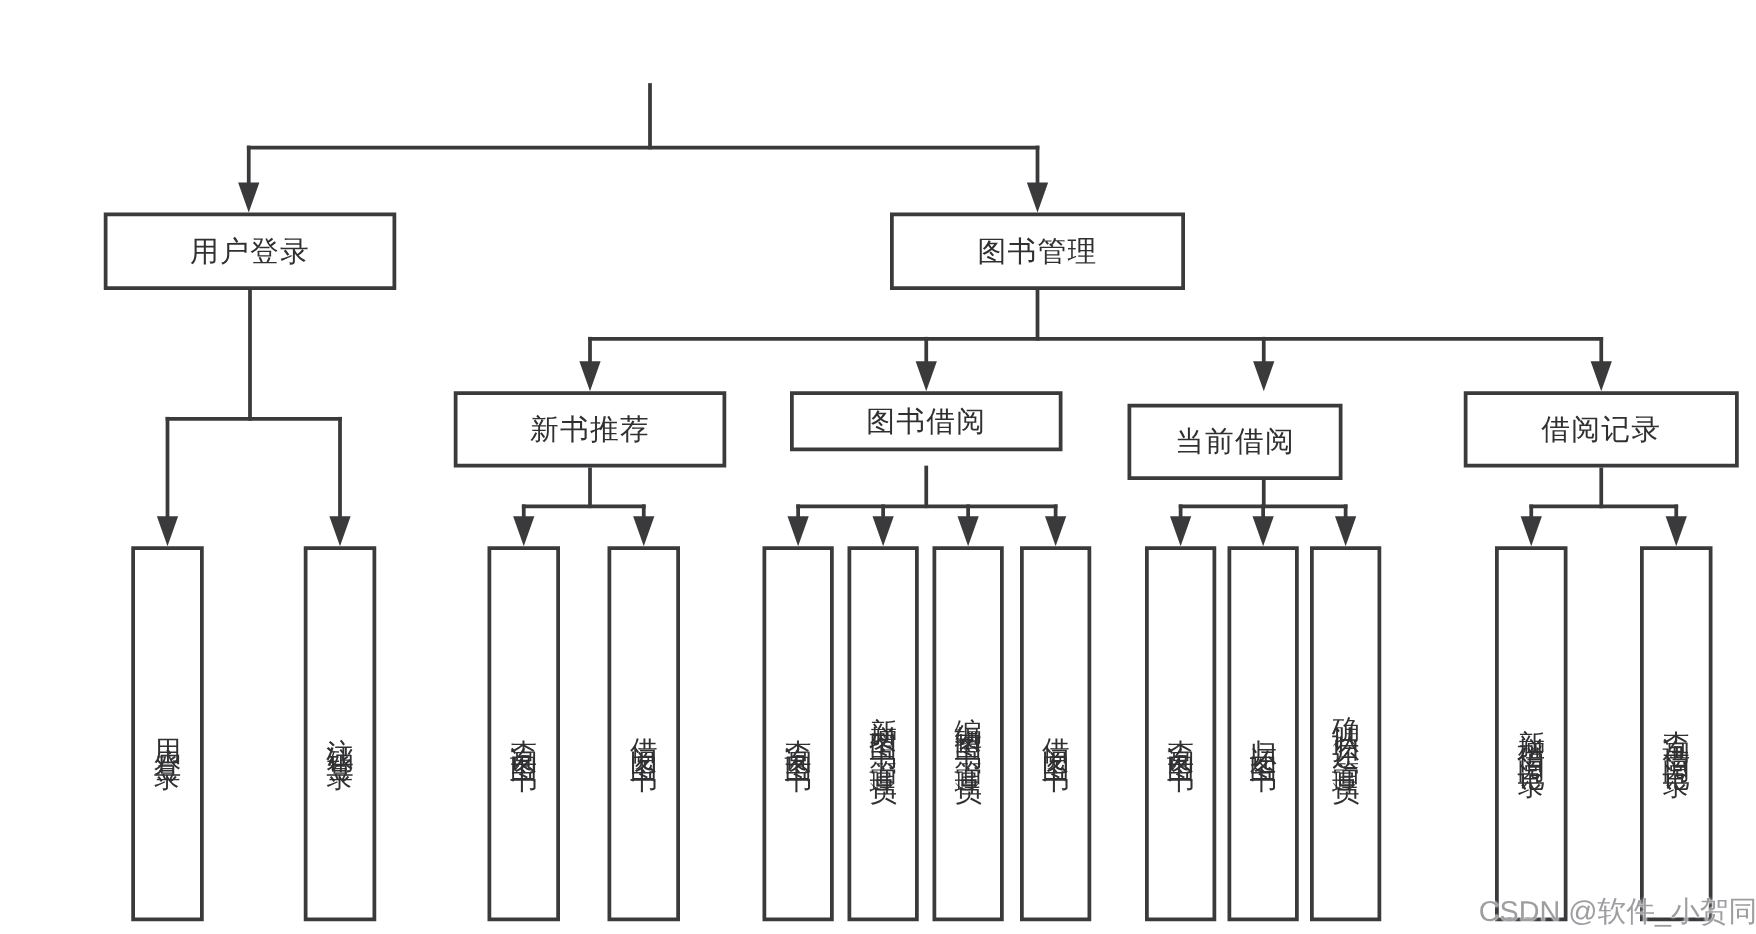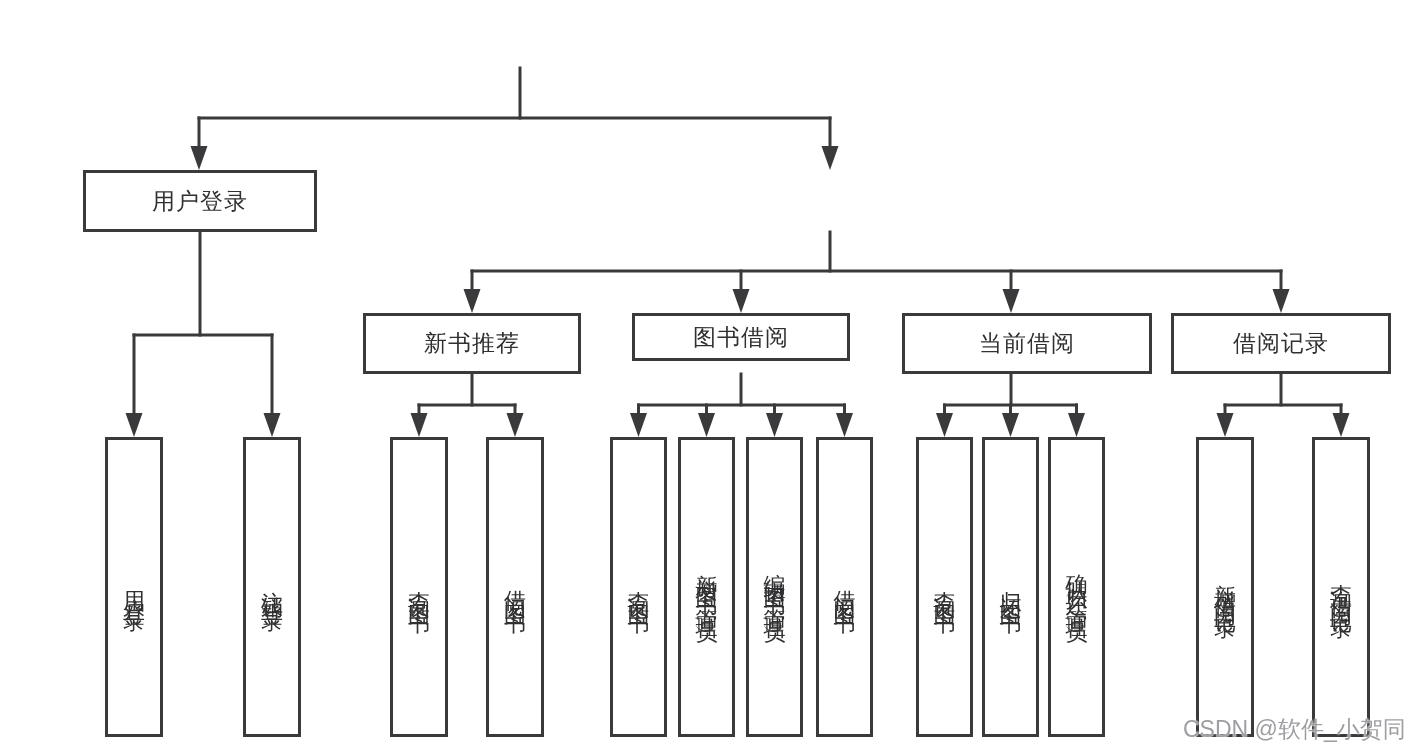--- a/index.html
+++ b/index.html
@@ -104,24 +104,25 @@
       <line x1="1281" y1="374" x2="1281" y2="405" stroke="#3a3a3c" stroke-width="3" stroke-linecap="square"></line>
       <line x1="1225" y1="405" x2="1341" y2="405" stroke="#3a3a3c" stroke-width="3" stroke-linecap="square"></line>
       <line x1="1225" y1="405" x2="1225" y2="417" stroke="#3a3a3c" stroke-width="3" stroke-linecap="square"></line>
       <polygon points="1216.5,413 1233.5,413 1225,437" fill="#3a3a3c"></polygon>
       <line x1="1341" y1="405" x2="1341" y2="417" stroke="#3a3a3c" stroke-width="3" stroke-linecap="square"></line>
       <polygon points="1332.5,413 1349.5,413 1341,437" fill="#3a3a3c"></polygon>
     </svg>
 
 
   <div class="hbox" style="left:83px; top:170px; width:234px; height:62px;">用户登录</div>
+  <div class="hbox" style="left:712px; top:170px; width:236px; height:62px;">图书管理</div>
 
   <div class="hbox" style="left:363px; top:313px; width:218px; height:61px;font-family:Liberation Mono, monospace;">新书推荐</div>
   <div class="hbox" style="left:632px; top:313px; width:218px; height:48px;">图书借阅</div>
-  <div class="hbox" style="left:902px; top:313px; width:250px; height:61px;font-family:Liberation Mono, monospace;">当前借阅</div>
+  <div class="hbox" style="left:902px; top:323px; width:172px; height:61px;font-family:Liberation Mono, monospace;">当前借阅</div>
   <div class="hbox" style="left:1171px; top:313px; width:220px; height:61px;">借阅记录</div>
 
   <div class="vbox" style="left:105px; width:58px;">用户登录</div>
   <div class="vbox" style="left:243px; width:58px;">注销登录</div>
 
   <div class="vbox" style="left:390px; width:58px;">查询图书</div>
   <div class="vbox" style="left:486px; width:58px;">借阅图书</div>
 
   <div class="vbox" style="left:610px; width:57px;">查询图书</div>
   <div class="vbox" style="left:678px; width:57px;">新增图书（管理员）</div>

